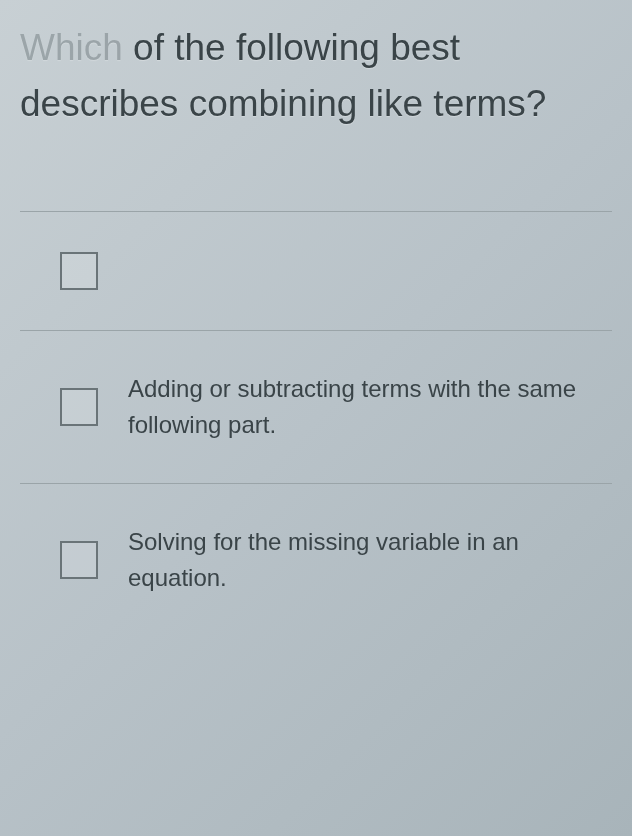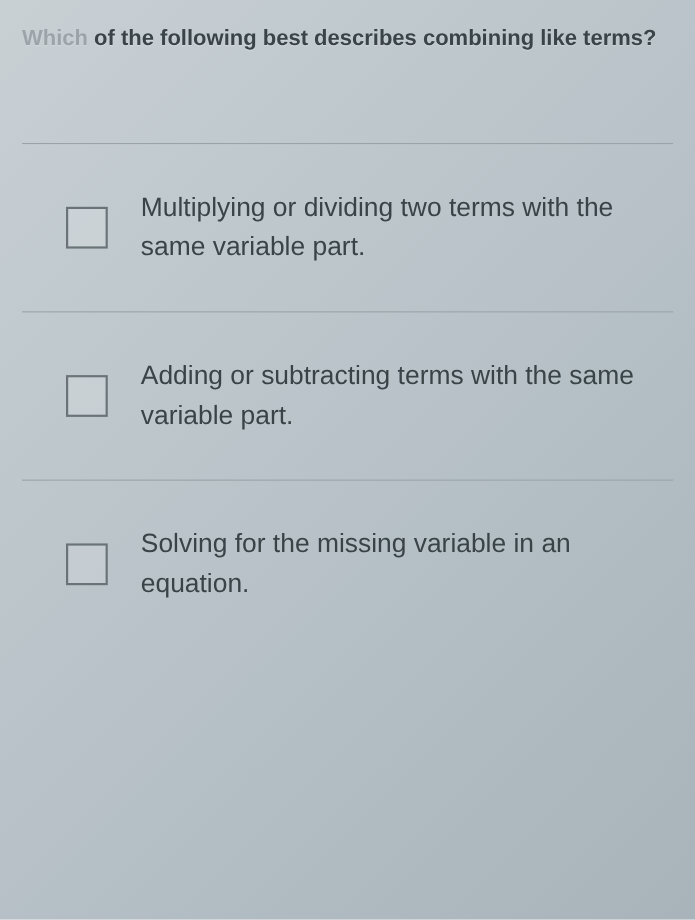--- a/index.html
+++ b/index.html
@@ -9,22 +9,22 @@
     }
     body {
       width: 632px;
       height: 836px;
       background: linear-gradient(135deg, #c8d0d4 0%, #b8c2c8 50%, #a8b4ba 100%);
       font-family: -apple-system, BlinkMacSystemFont, "Segoe UI", Arial, sans-serif;
       padding: 20px 20px 0 20px;
       overflow: hidden;
     }
     .question-text {
-      font-size: 20px;
-      font-weight: 700;
+      font-size: 37px;
+      font-weight: 400;
       color: #3a4448;
       line-height: 1.5;
       margin-bottom: 80px;
       text-shadow: 0 1px 1px rgba(255,255,255,0.3);
     }
     .faded-word {
       color: #8a9498;
       opacity: 0.7;
     }
     .options-container {
@@ -61,23 +61,22 @@
 </head>
 <body>
 
 <div class="question-text">
   <span class="faded-word">Which</span><span> of the following best describes combining like terms?</span>
 </div>
 
 <div class="options-container">
   <div class="option-row">
     <div class="checkbox"></div>
-    <div class="option-text">Multiplying or dividing two terms with the same variable part.</div>
   </div>
   <div class="option-row">
     <div class="checkbox"></div>
-    <div class="option-text">Adding or subtracting terms with the same variable part.</div>
+    <div class="option-text">Adding or subtracting terms with the same following part.</div>
   </div>
   <div class="option-row">
     <div class="checkbox"></div>
     <div class="option-text">Solving for the missing variable in an equation.</div>
   </div>
 </div>
 
 </body></html>

